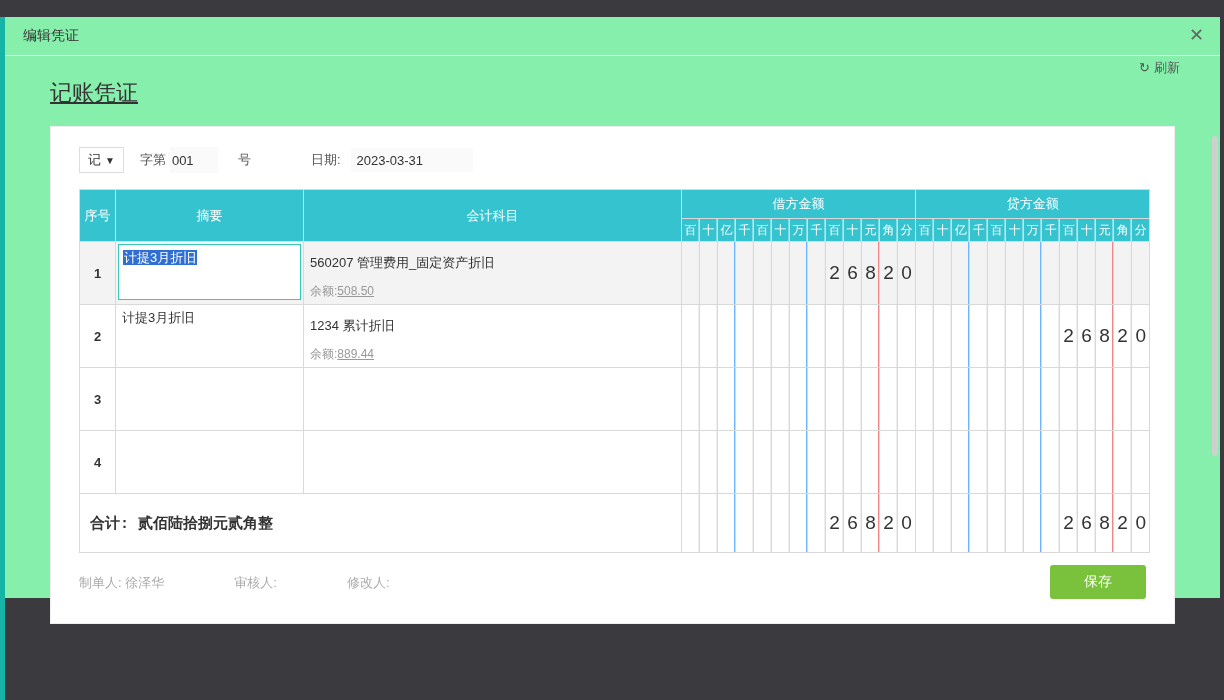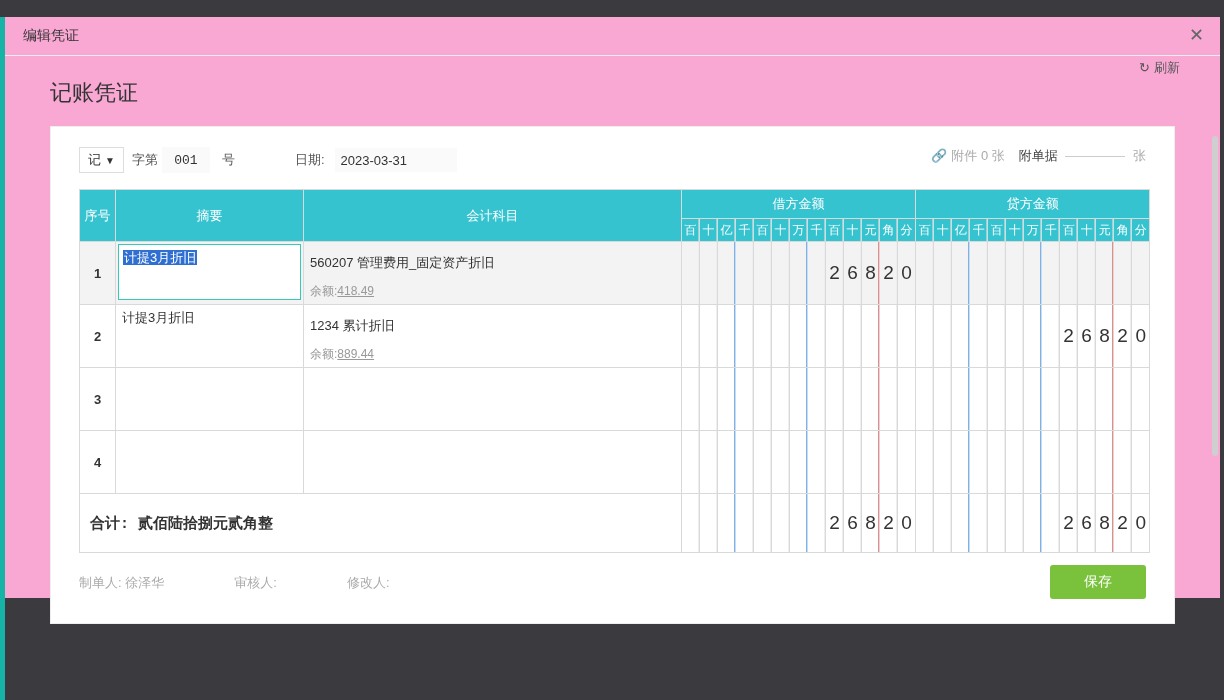--- a/index.html
+++ b/index.html
@@ -1,31 +1,31 @@
 <!DOCTYPE html>
 <html><head>
 <meta charset="utf-8">
 <style>
   html,body{margin:0;padding:0;width:1224px;height:700px;background:#f0f0f0;font-family:"Microsoft YaHei","PingFang SC",Arial,sans-serif;font-size:13px;color:#333;}
   .app-bg{position:absolute;top:0;left:0;right:0;bottom:0;background:#3a3a3f;}
   .side-strip{position:absolute;top:17px;left:0;width:5px;height:683px;background:#16b3a7;}
-  .modal{position:absolute;top:17px;left:5px;width:1215px;height:581px;background:#f9a8d4;}
+  .modal{position:absolute;top:17px;left:5px;width:1215px;height:581px;background:#86efac;}
   .modal-header{height:38px;border-bottom:1px solid #eee;position:relative;}
   .modal-header-title{position:absolute;left:18px;top:10px;font-size:14px;color:#333;}
   .modal-close{position:absolute;right:16px;top:9px;font-size:18px;color:#666;cursor:pointer;line-height:1;}
   .content{padding:22px 45px 20px 45px;position:relative;}
-  .doc-title{font-size:22px;color:#333;}
+  .doc-title{font-size:22px;color:#333;text-decoration:underline;}
   .refresh{position:absolute;right:40px;top:3px;color:#555;cursor:pointer;font-size:13px;}
   .refresh-icon{display:inline-block;margin-right:4px;}
   .card{margin-top:18px;border:1px solid #eee;background:#fff;padding:20px 28px 22px 28px;min-height:470px;box-sizing:border-box;position:relative;}
   .top-row{display:flex;align-items:center;height:26px;margin-bottom:16px;position:relative;}
   .ji-sel{display:inline-flex;align-items:center;border:1px solid #ddd;height:24px;padding:0 8px;font-size:13px;color:#333;}
   .caret{margin-left:4px;font-size:10px;}
-  .label{color:#555;margin-left:8px;}
-  .num-input{width:44px;height:24px;background:#fafafa;border:none;text-align:center;color:#333;font-size:13px;margin:0 4px;font-family:Liberation Mono, monospace;}
+  .label{color:#555;margin-left:16px;}
+  .num-input{width:44px;height:24px;background:#fafafa;border:none;text-align:left;color:#333;font-size:13px;margin:0 4px;}
   .date-lbl{margin-left:60px;color:#555;}
   .date-input{width:110px;height:24px;background:#fafafa;border:none;padding:0 6px;color:#333;font-size:13px;margin-left:10px;}
   .right-top{position:absolute;right:0;top:0;display:flex;align-items:center;gap:14px;color:#aaa;}
   .att-icon{font-size:13px;}
   .bdj{color:#444;}
   .bdj-line{display:inline-block;width:60px;border-bottom:1px solid #ccc;vertical-align:middle;margin:0 4px;}
   .bdj-zhang{color:#aaa;}
 
   table.voucher{width:100%;border-collapse:collapse;table-layout:fixed;}
   table.voucher th, table.voucher td{border:1px solid #d9d9d9;}
@@ -100,31 +100,20 @@
           <span>记</span>
           <span class="caret">▼</span>
         </span>
         <span class="label">字第</span>
         <input class="num-input" value="001" style="">
         <span class="label">号</span>
 
         <span class="date-lbl">日期:</span>
         <input class="date-input" value="2023-03-31" style="">
 
-        <span class="right-top">
-          <span style="color:#aaa;">
-            <span class="att-icon">🔗</span>
-            <span>附件 0 张</span>
-          </span>
-          <span>
-            <span class="bdj">附单据</span>
-            <span class="bdj-line"></span>
-            <span class="bdj-zhang">张</span>
-          </span>
-        </span>
       </div>
 
       <table class="voucher">
         <colgroup>
           <col class="c-no">
             <col class="c-sum">
             <col class="c-sub">
           <col class="c-d">
             <col class="c-d">
             <col class="c-d">
@@ -190,21 +179,21 @@
             </tr>
         </thead>
         <tbody id="tbody">
             <tr class="active">
               <td class="rn">1</td>
               <td class="sum">
                 <div class="sum-edit"><span>计提3月折旧</span></div>
               </td>
               <td class="sub">
                 <div class="sub-name">560207 管理费用_固定资产折旧</div>
-                <div class="sub-bal">余额:<u>418.49</u></div>
+                <div class="sub-bal">余额:<u>508.50</u></div>
               </td>
               <td class="d first"></td>
               <td class="d"></td>
               <td class="d sep-yi"></td>
               <td class="d"></td>
               <td class="d"></td>
               <td class="d"></td>
               <td class="d sep-wan"></td>
               <td class="d"></td>
               <td class="d">2</td>

